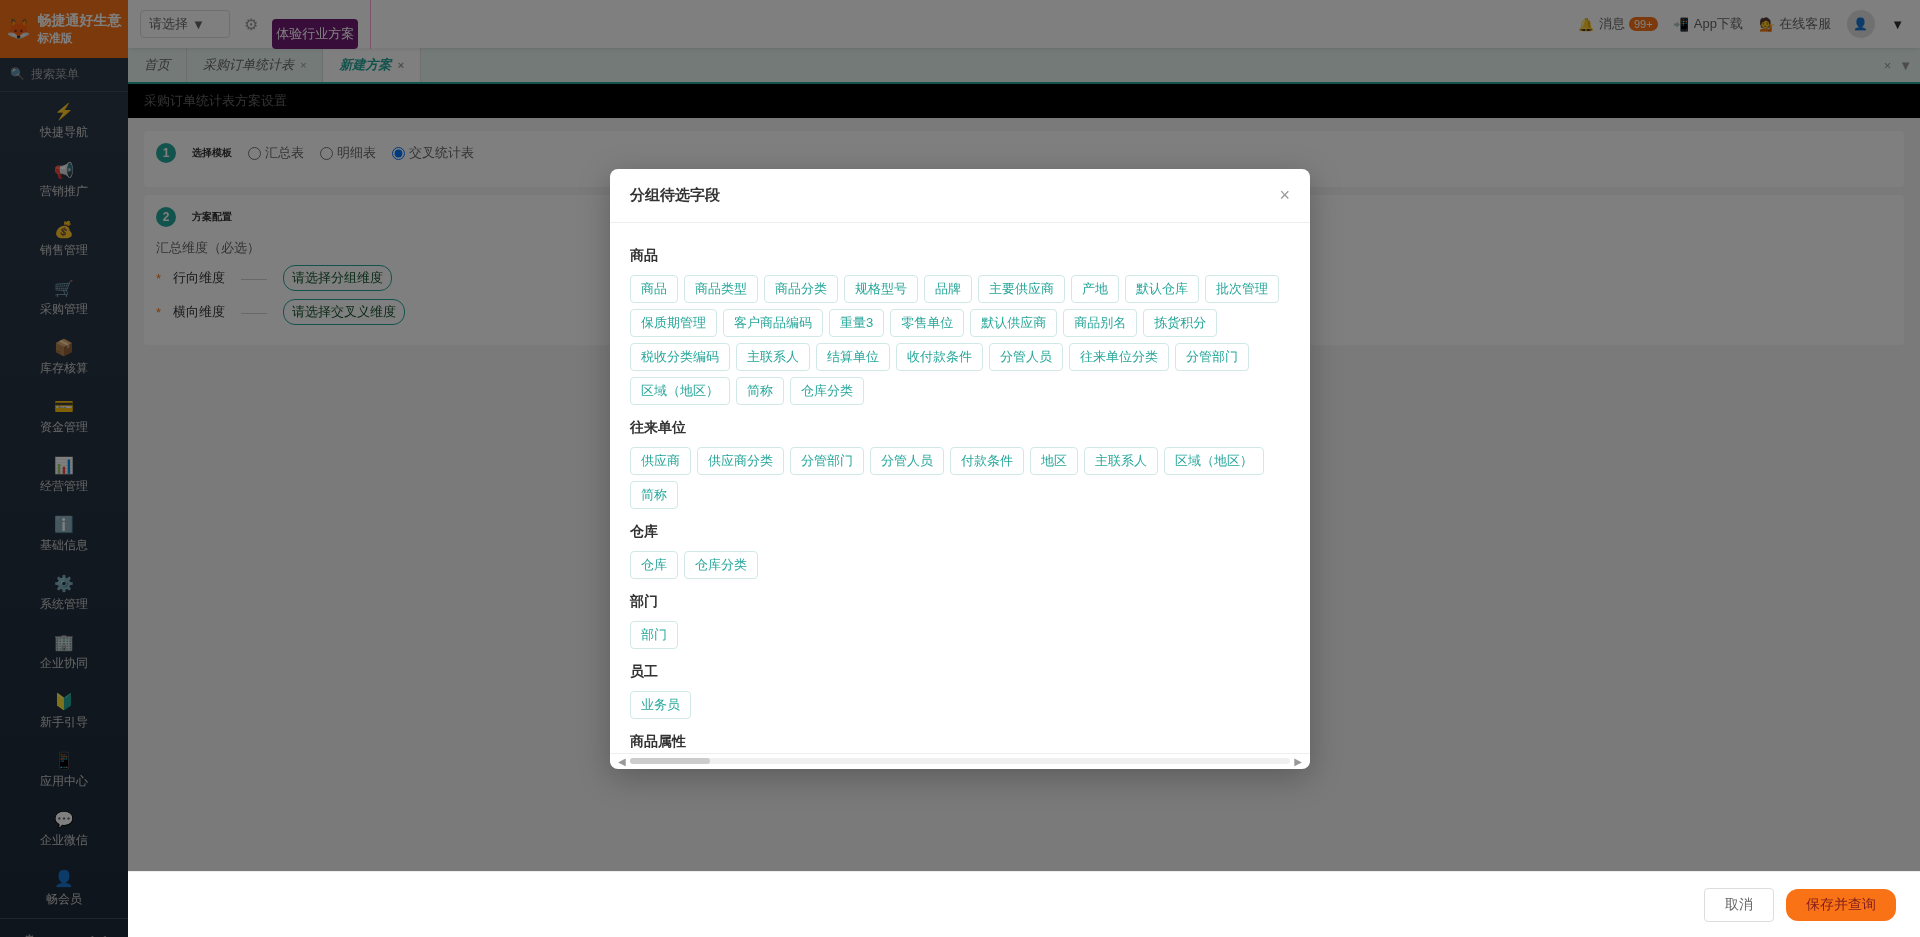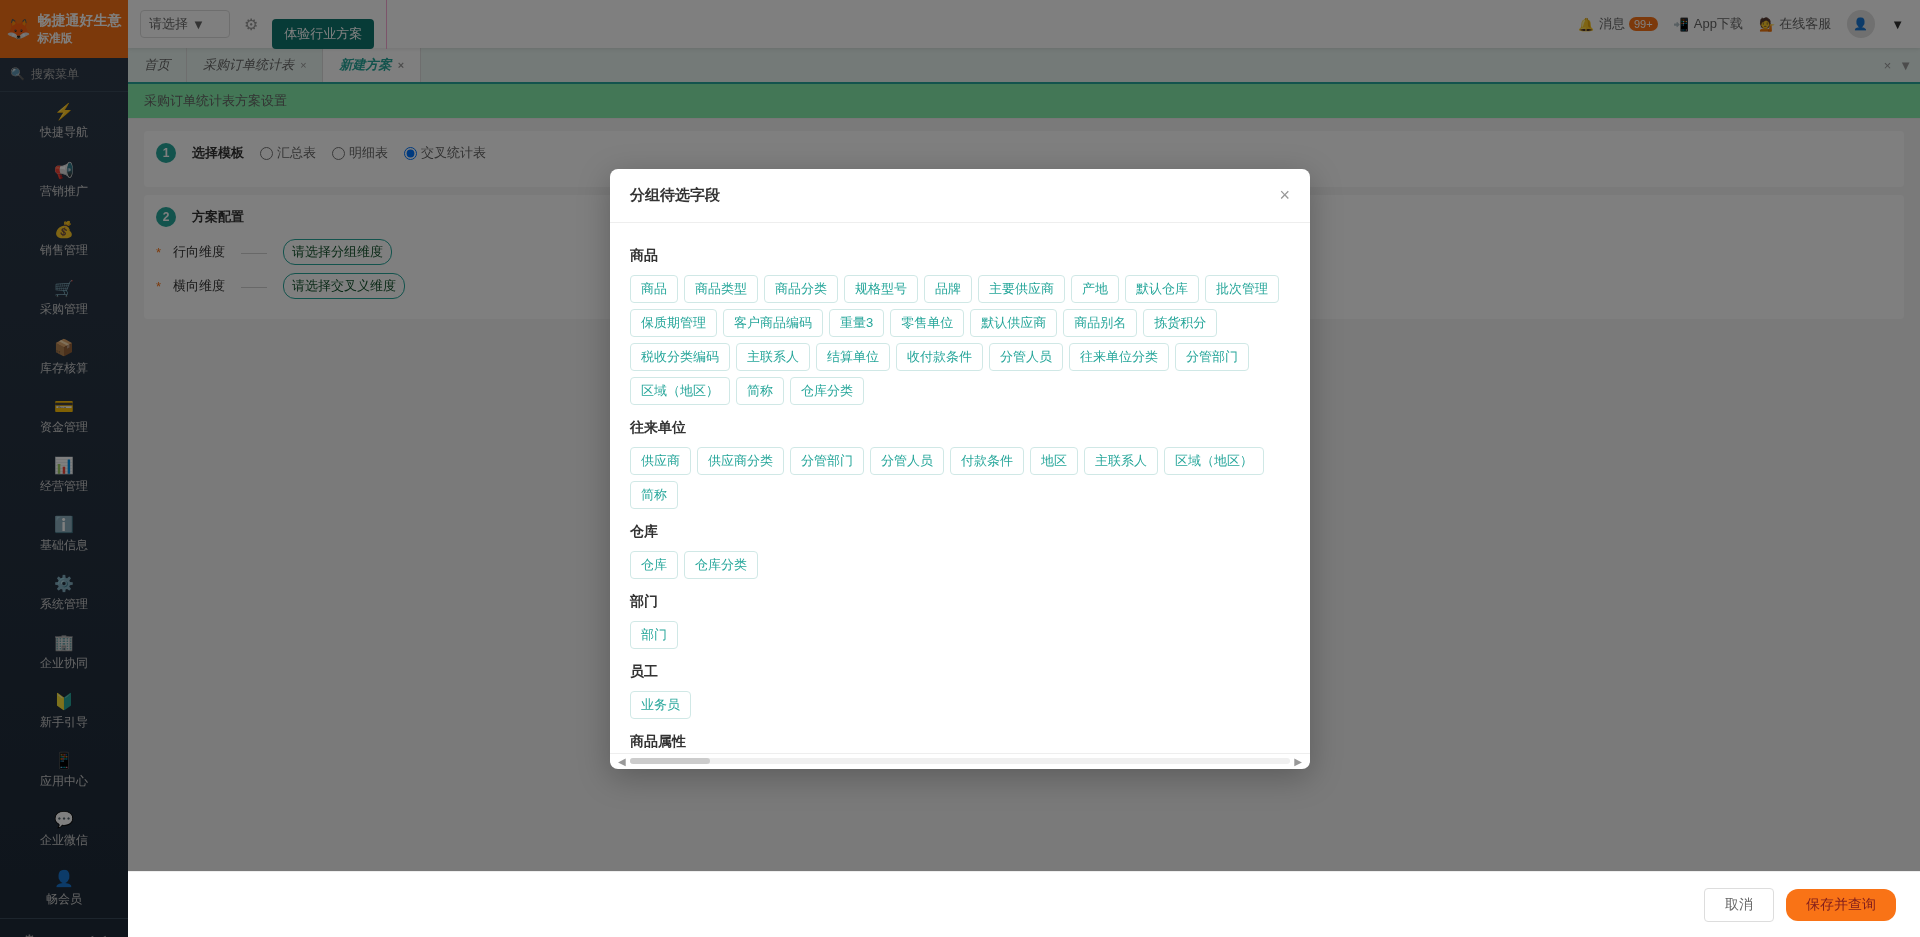--- a/index.html
+++ b/index.html
@@ -43,22 +43,22 @@
     .topbar-left {
       display: flex; align-items: center; padding: 0 12px; gap: 8px; border-right: 1px solid #f9a8d4;
     }
     .topbar-selector {
       border: 1px solid #ddd; border-radius: 4px; padding: 4px 8px;
       display: flex; align-items: center; gap: 4px; cursor: pointer; font-size: 13px; color: #666;
       min-width: 90px;
     }
     .topbar-gear { color: #999; cursor: pointer; font-size: 16px; padding: 0 6px; }
     .btn-experience {
-      background: #0f766e; color: white; border: none; border-radius: 4px;
-      padding: 6px 12px; cursor: pointer; font-size: 13px; margin-top: 20px;
+      background: #701a75; color: white; border: none; border-radius: 4px;
+      padding: 6px 4px; cursor: pointer; font-size: 13px; margin-top: 20px;
     }
     .topbar-right {
       margin-left: auto; display: flex; align-items: center; gap: 16px; padding-right: 16px;
     }
     .topbar-right-item {
       display: flex; align-items: center; gap: 4px; color: #666; cursor: pointer; font-size: 13px;
     }
     .badge {
       background: #f97316; color: white; border-radius: 10px; padding: 1px 5px; font-size: 11px;
     }
@@ -81,34 +81,34 @@
     .tab.active { background: white; color: #26a69a; font-weight: bold; }
     .tab-close { font-size: 11px; color: #999; }
     .tabbar-close-right { margin-left: auto; display: flex; align-items: center; padding: 0 8px; gap: 8px; color: #999; cursor: pointer; }
 
     
     .content {
       position: fixed; left: 128px; top: 84px; right: 0; bottom: 0;
       background: #f5f5f5; overflow: hidden;
     }
     .page-header {
-      padding: 8px 16px; font-size: 13px; color: #666; background: #86efac;
+      padding: 8px 16px; font-size: 13px; color: #666; background: #000000;
       border-bottom: 1px solid #eee;
     }
     .content-inner { padding: 12px 16px; }
 
     
     .step-row {
       display: flex; align-items: center; gap: 16px; margin-bottom: 12px;
     }
     .step-badge {
       background: #26a69a; color: white; border-radius: 50%; width: 20px; height: 20px;
       display: flex; align-items: center; justify-content: center; font-size: 12px; font-weight: bold;
     }
-    .step-label { font-weight: bold; font-size: 13px; }
+    .step-label { font-weight: bold; font-size: 10px; }
     .template-options { display: flex; gap: 16px; align-items: center; }
     .radio-option { display: flex; align-items: center; gap: 4px; font-size: 13px; color: #666; }
 
     
     .overlay {
       position: fixed; left: 0; top: 0; right: 0; bottom: 0;
       background: rgba(0,0,0,0.5); z-index: 200;
     }
 
     
@@ -326,20 +326,23 @@
             <input type="radio" name="template" checked="" style="">
             <span>交叉统计表</span>
           </div>
         </div>
       </div>
     </div>
     <div class="bg-section">
       <div class="step-row">
         <span class="step-badge">2</span>
         <span class="step-label">方案配置</span>
+      </div>
+      <div class="bg-form-row">
+        <span class="bg-label">汇总维度（必选）</span>
       </div>
       <div class="bg-form-row">
         <span style="color:#f97316;margin-right:4px;">*</span>
         <span>行向维度</span>
         <span style="margin:0 8px; color:#ccc;">——</span>
         <span class="dimension-select">请选择分组维度</span>
       </div>
       <div class="bg-form-row">
         <span style="color:#f97316;margin-right:4px;">*</span>
         <span>横向维度</span>

